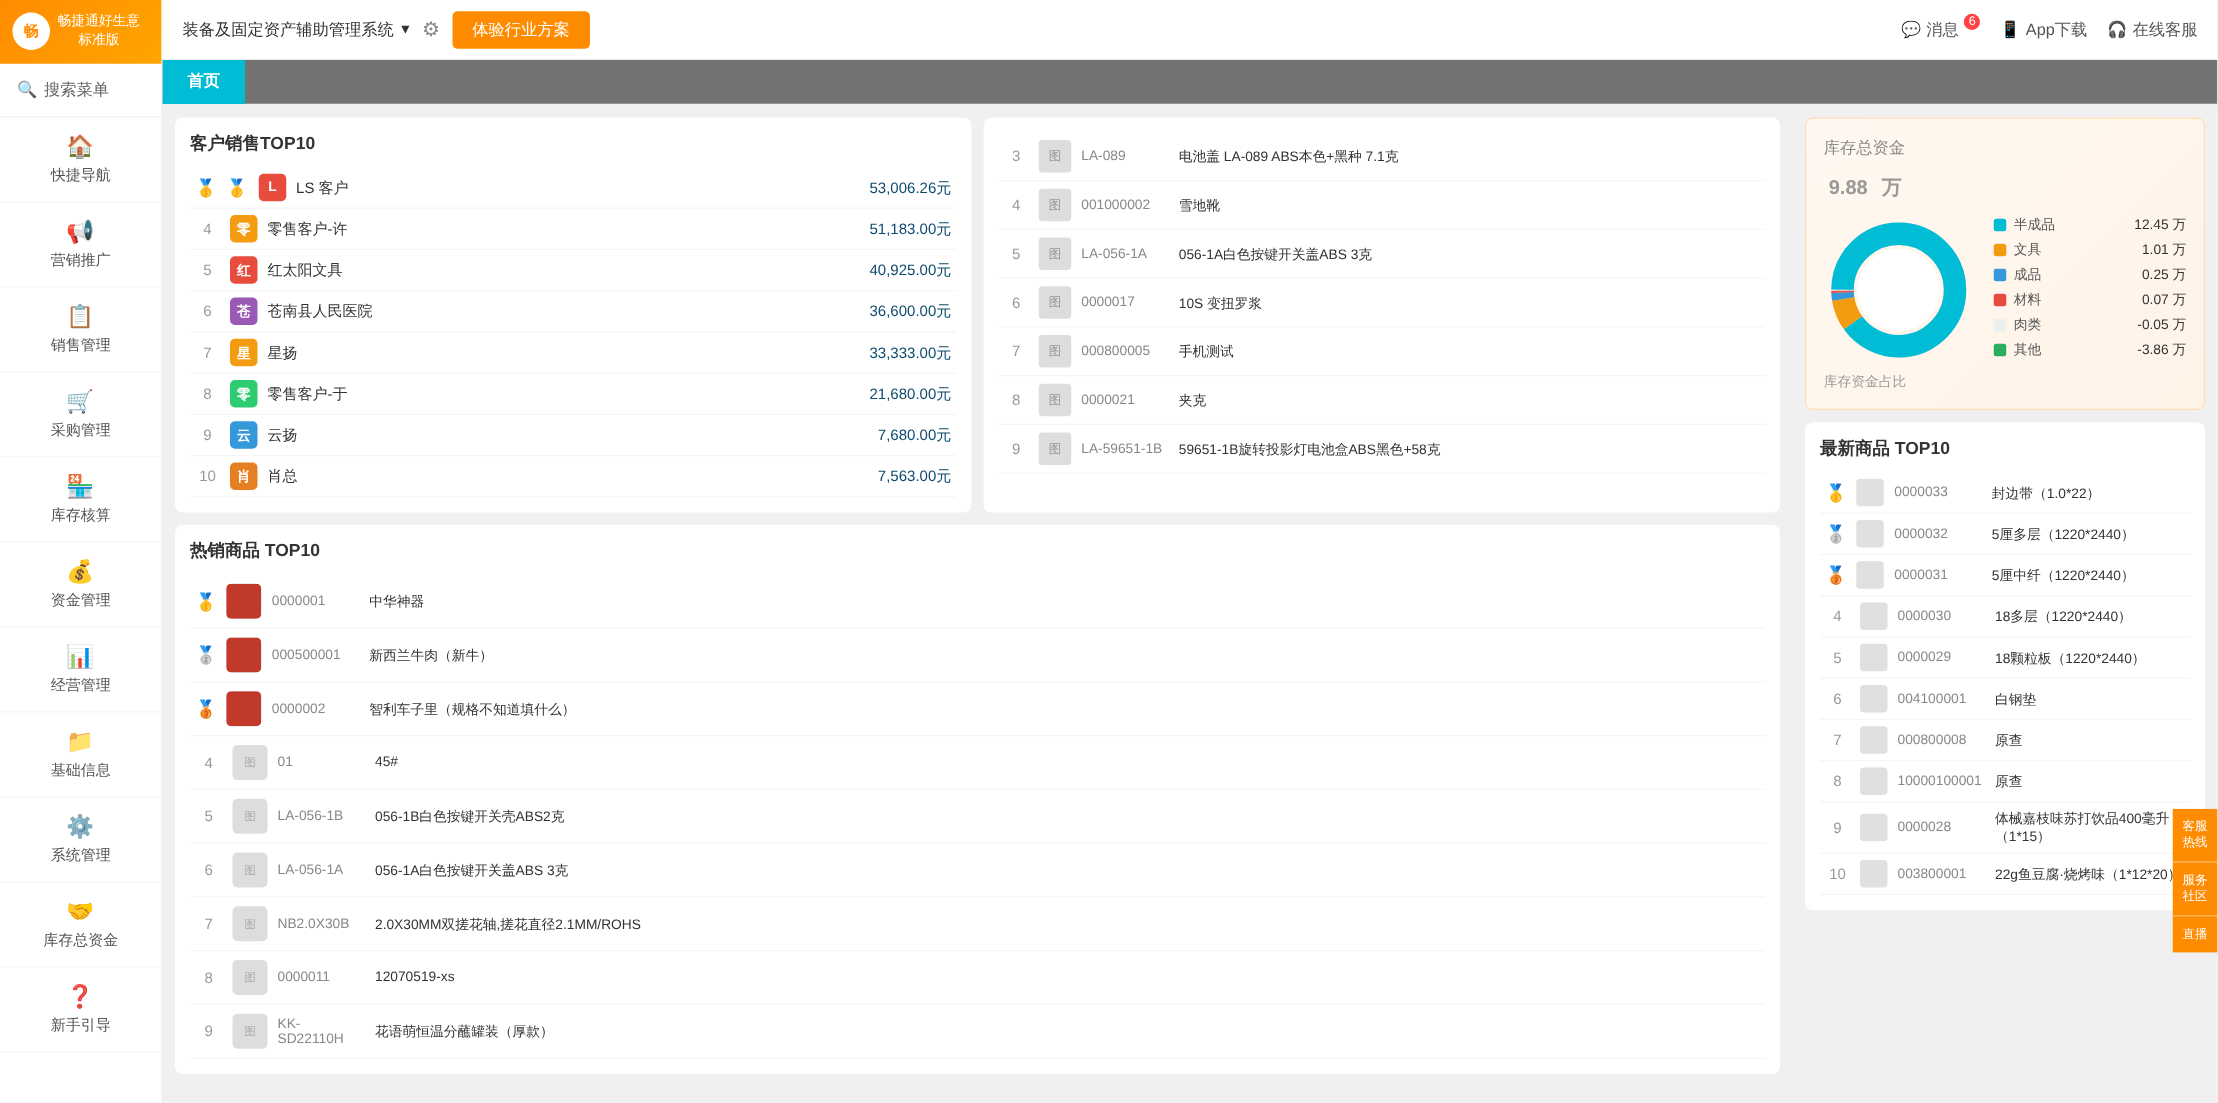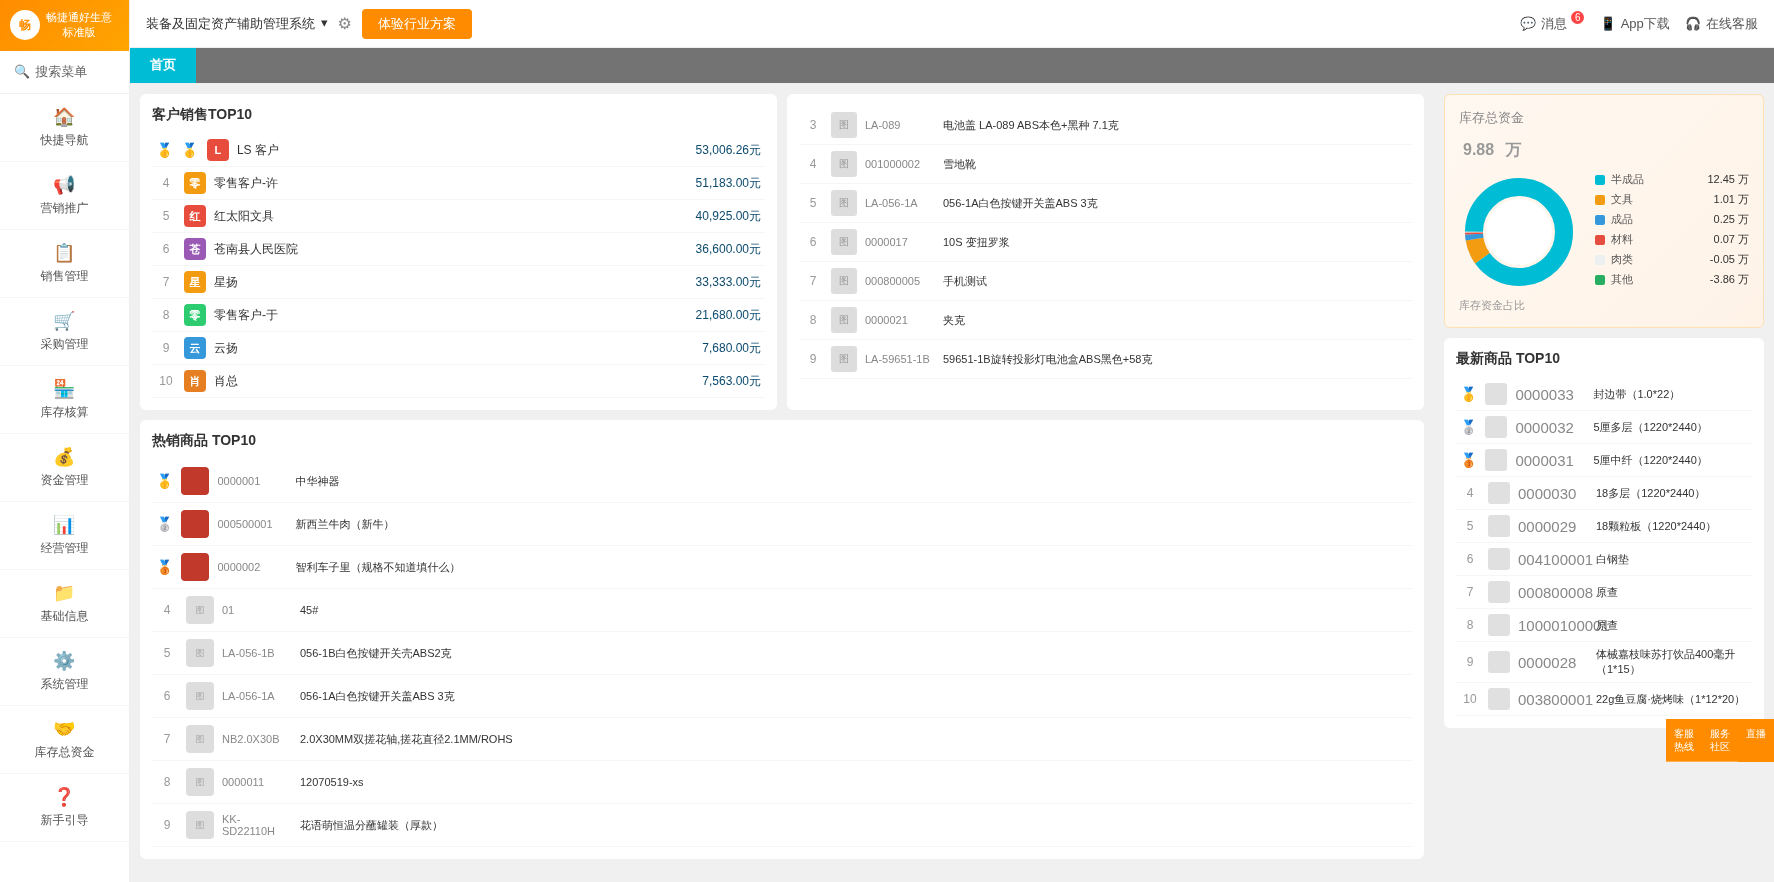--- a/index.html
+++ b/index.html
@@ -284,21 +284,21 @@
       padding: 5px 4px;
       border-bottom: 1px solid #f5f5f5;
       gap: 8px;
     }
     .np-rank { width: 20px; color: #999; font-size: 12px; text-align: center; }
     .np-thumb {
       width: 22px; height: 22px;
       background: #e0e0e0; border-radius: 3px;
       flex-shrink: 0;
     }
-    .np-code { color: #888; font-size: 15px; width: 70px; }
+    .np-code { color: #888; font-size: 11px; width: 70px; }
     .np-name { flex: 1; color: #333; font-size: 11px; }
 
     
     .hot-product-row {
       display: flex;
       align-items: center;
       padding: 7px 4px;
       border-bottom: 1px solid #f5f5f5;
       gap: 8px;
     }
@@ -311,21 +311,21 @@
     }
     .hot-code { color: #888; font-size: 11px; width: 70px; flex-shrink: 0; }
     .hot-name { flex: 1; color: #333; font-size: 11px; }
 
     
     .float-btns {
       position: fixed;
       right: 0;
       bottom: 120px;
       display: flex;
-      flex-direction: row;
+      flex-direction: column;
       gap: 0;
       z-index: 999;
     }
     .float-btn {
       width: 36px;
       background: #ff8c00;
       color: #fff;
       text-align: center;
       padding: 8px 4px;
       font-size: 10px;

